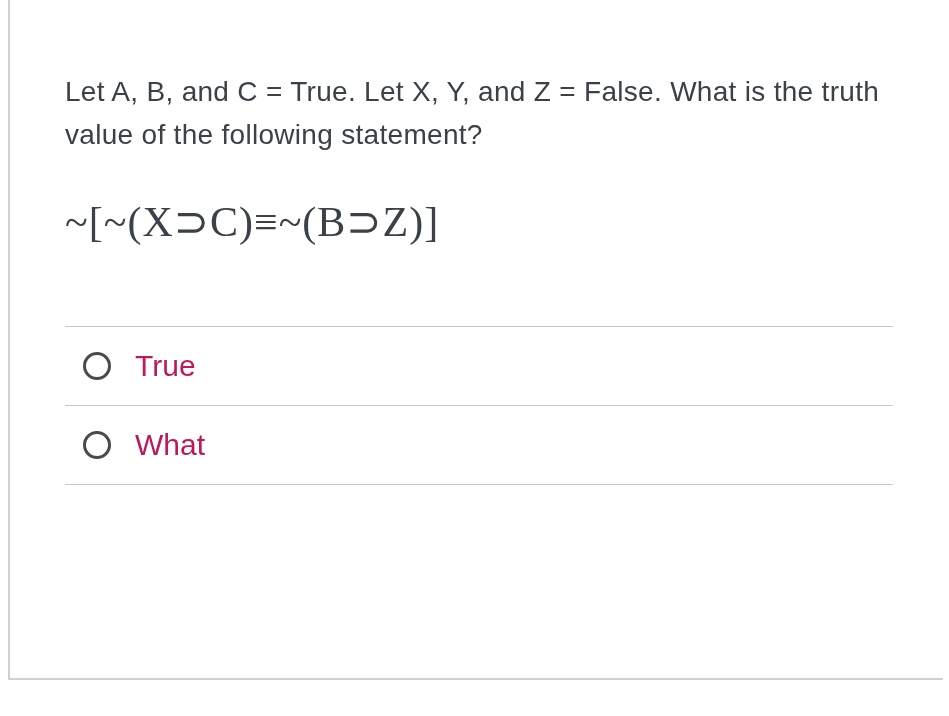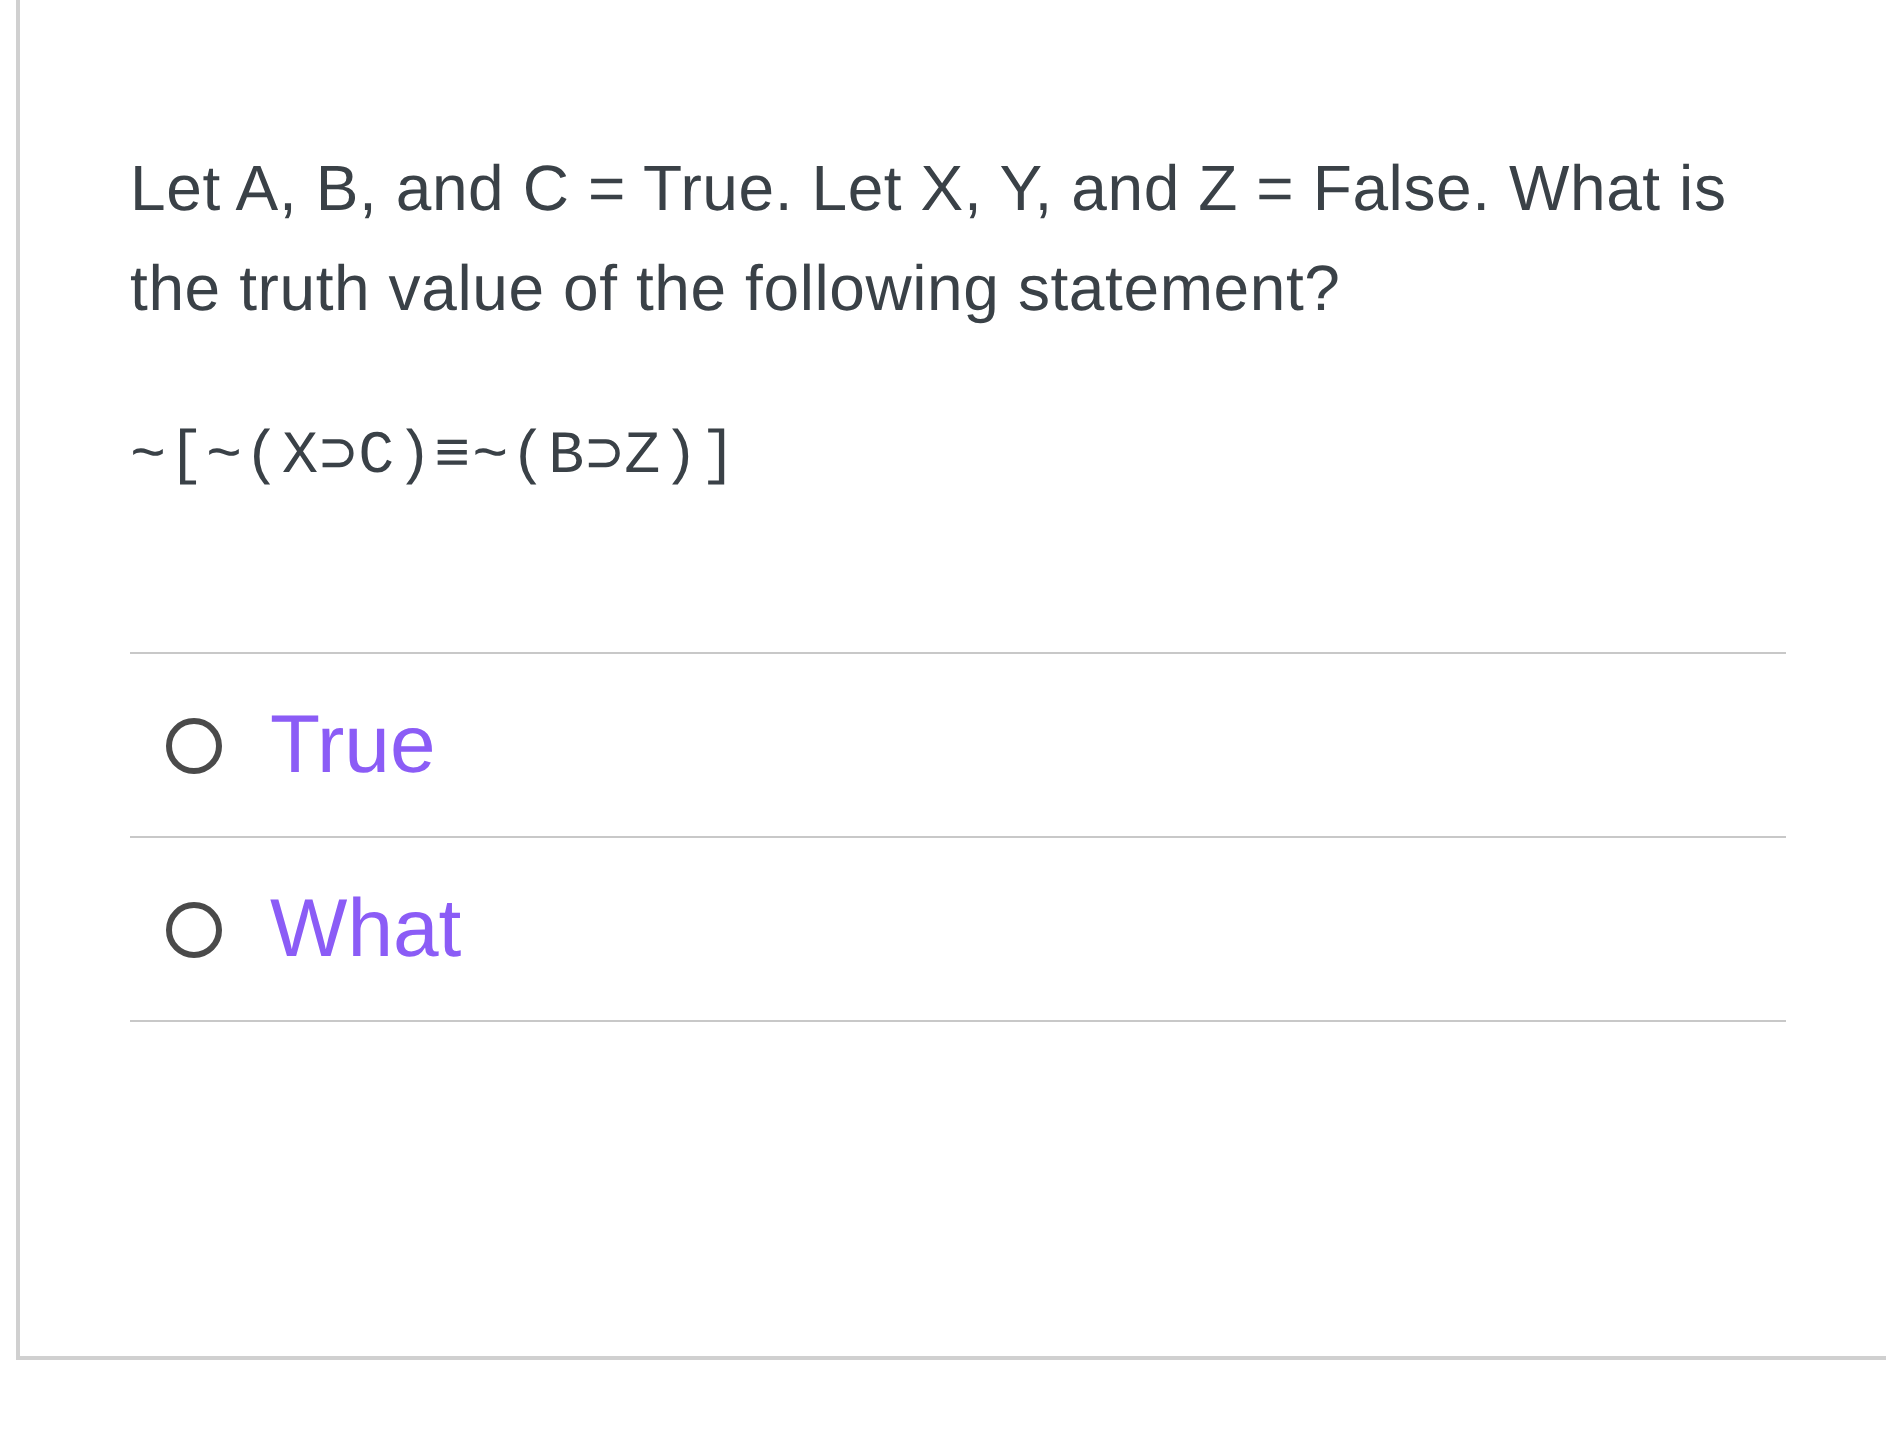--- a/index.html
+++ b/index.html
@@ -16,56 +16,56 @@
     }
     .question-container {
       border-left: 2px solid #d0d0d0;
       border-bottom: 2px solid #d0d0d0;
       padding: 70px 50px 30px 55px;
       height: 680px;
       width: 935px;
       margin-left: 8px;
     }
     .question-text {
-      font-size: 32px;
+      font-size: 28px;
       color: #3a4147;
       line-height: 1.55;
       font-weight: 300;
       margin-bottom: 40px;
       letter-spacing: 0.3px;
     }
     .formula {
-      font-size: 30px;
+      font-size: 42px;
       color: #3a4147;
       font-weight: 300;
       margin-bottom: 80px;
       letter-spacing: 1px;
-      font-family: Liberation Mono, monospace;
+      font-family: Liberation Serif, serif;
     }
     .options-container {
       border-top: 1px solid #c8c8c8;
     }
     .option-row {
       display: flex;
       align-items: center;
       padding: 22px 18px;
       border-bottom: 1px solid #c8c8c8;
       cursor: pointer;
     }
     .radio-circle {
       width: 28px;
       height: 28px;
       border: 3px solid #4a4a4a;
       border-radius: 50%;
       margin-right: 24px;
       flex-shrink: 0;
     }
     .option-label {
-      font-size: 41px;
-      color: #8b5cf6;
+      font-size: 30px;
+      color: #be185d;
       font-weight: 300;
     }
   </style>
 </head>
 <body>
 
 <div class="question-container">
   <div class="question-text">Let A, B, and C = True. Let X, Y, and Z = False. What is the truth value of the following statement?</div>
   <div class="formula">~[~(X⊃C)≡~(B⊃Z)]</div>
   <div class="options-container">

